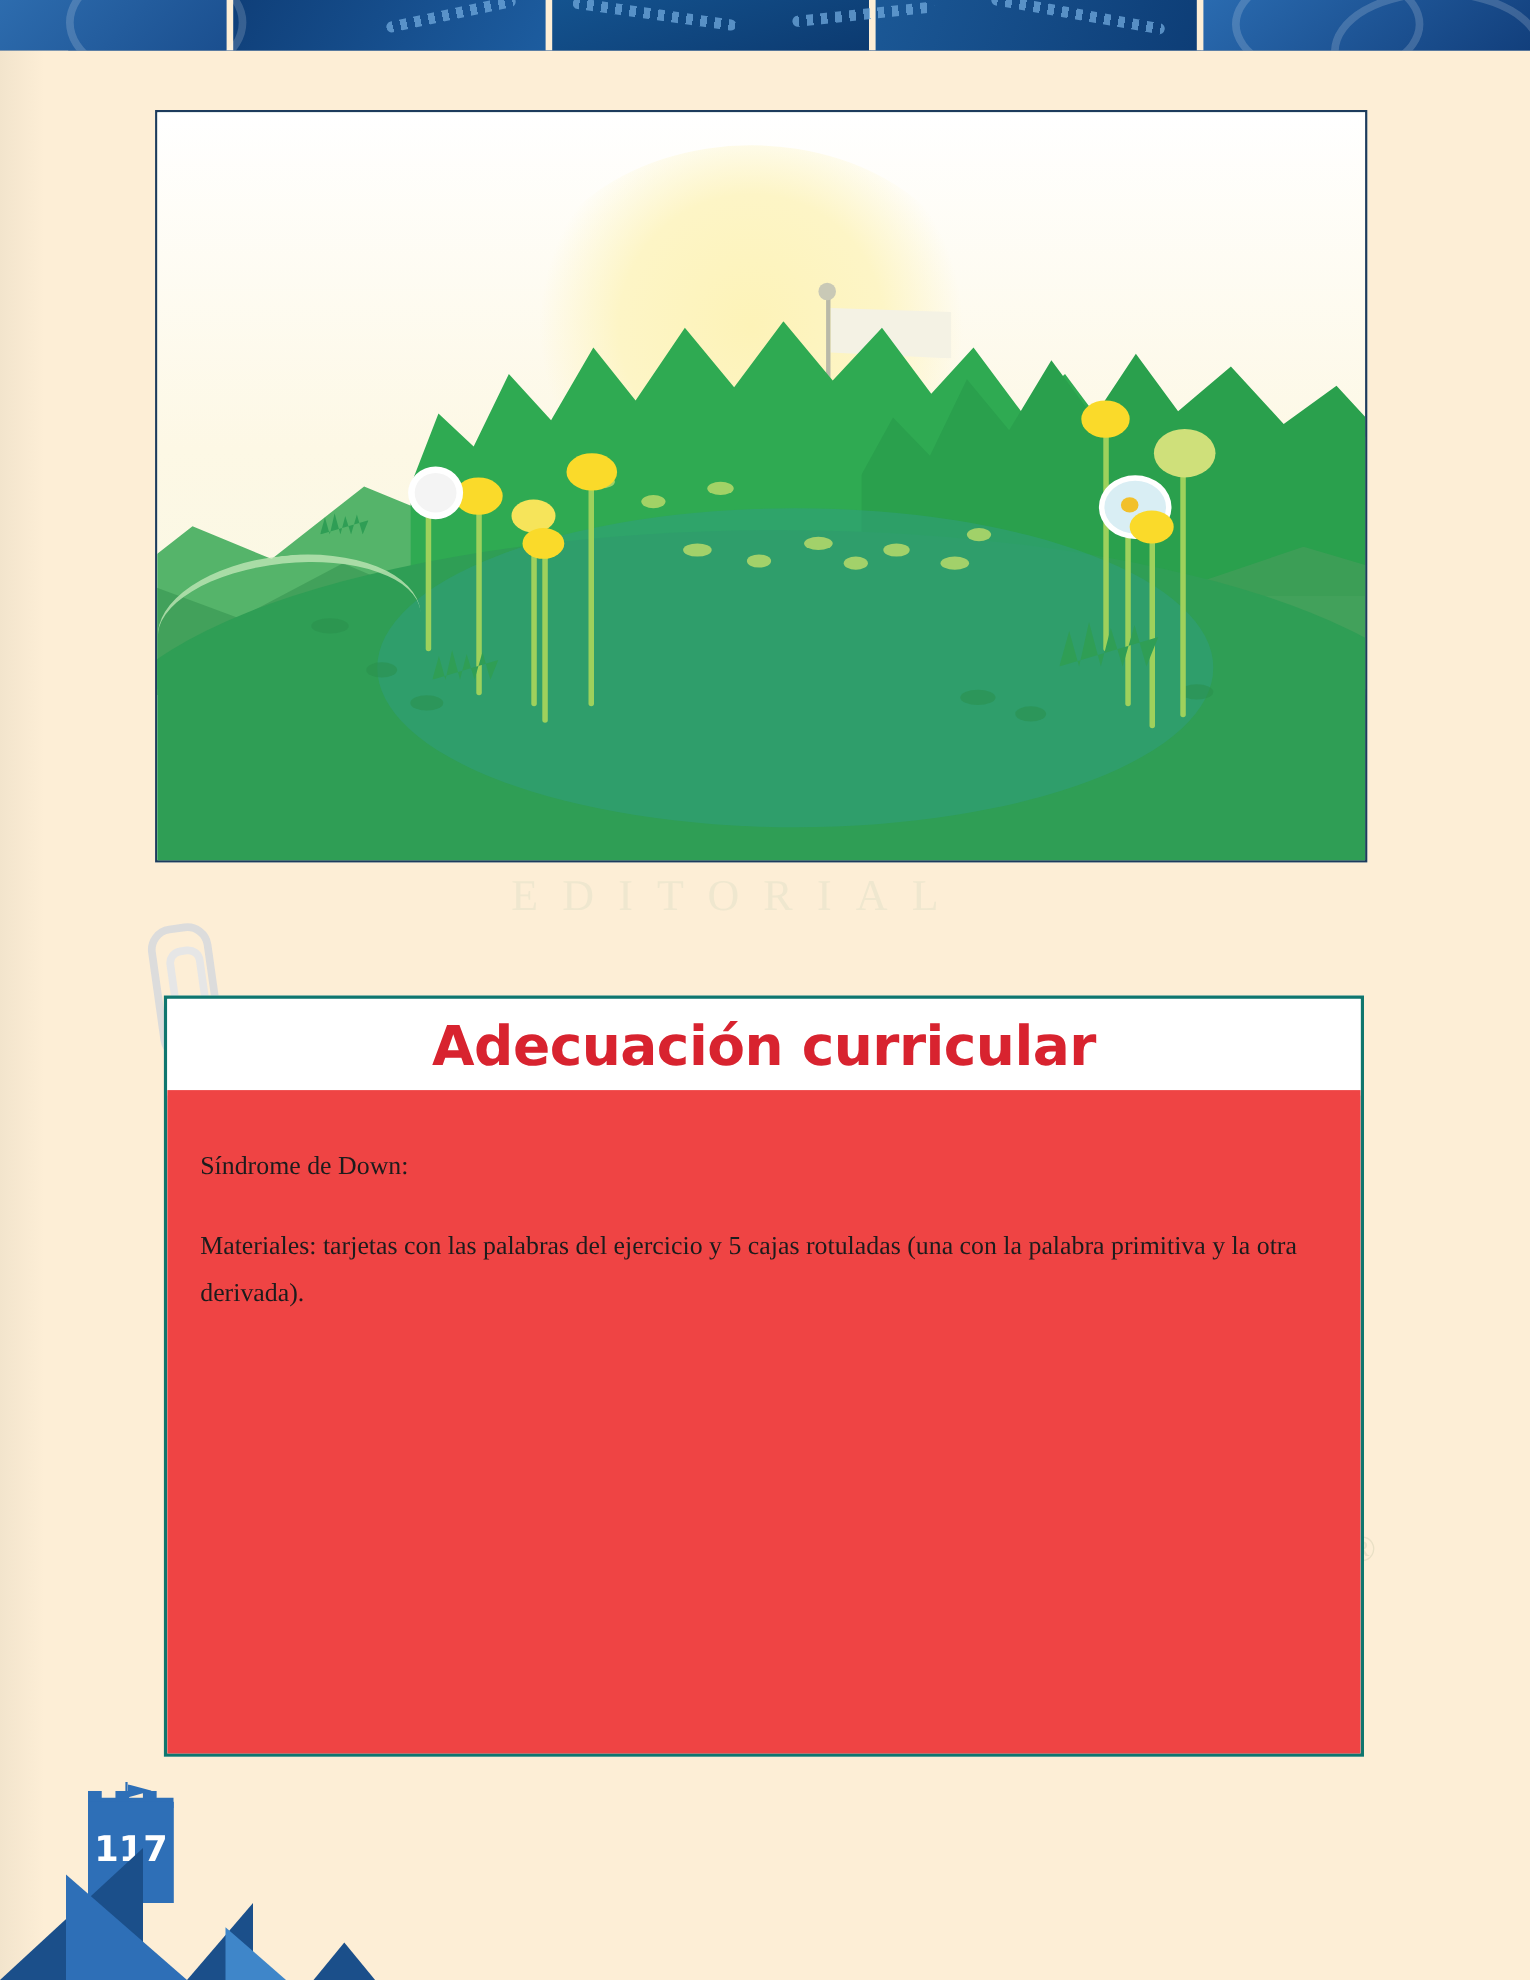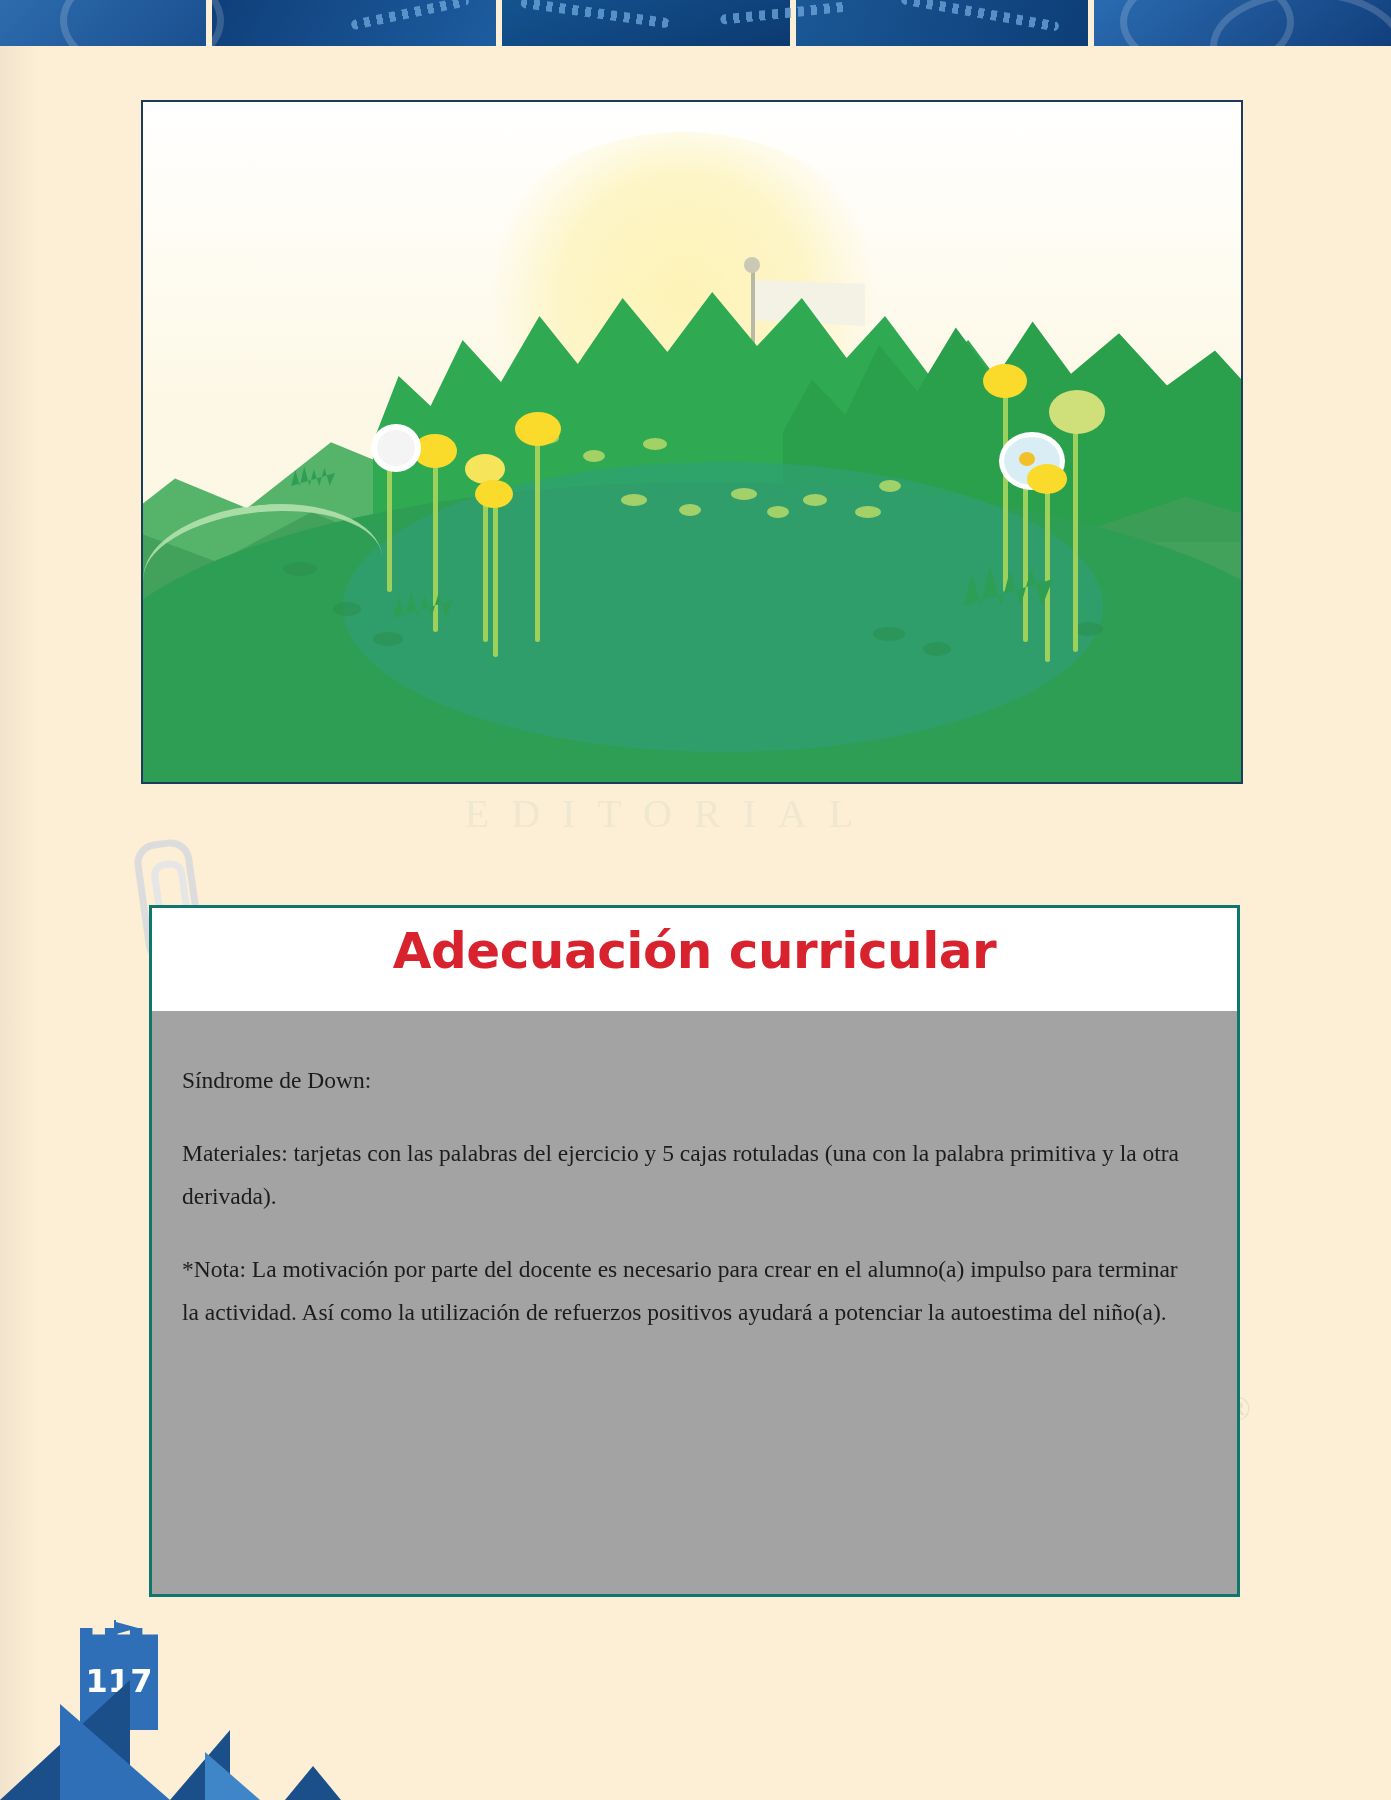--- a/index.html
+++ b/index.html
@@ -91,22 +91,22 @@
     background:#fff;
     overflow:hidden;
   }
   .card-head{position:absolute;left:0;top:0;width:100%;height:88px;background:#ffffff;}
   .card-title{
     position:absolute;left:0;top:14px;width:100%;text-align:center;
     color:#d8232f;font-size:50px;font-weight:bold;letter-spacing:-.5px;
     font-family:"DejaVu Sans", sans-serif;
   }
   .card-body{
-    position:absolute;left:0;top:103px;width:100%;height:714px;
-    background:#a3a3a3;
+    position:absolute;left:0;top:83px;width:100%;height:714px;
+    background:#ef4444;
   }
   .card-text{
     position:absolute;left:30px;top:48px;width:1010px;
     color:#1c1c1c;font-size:23.5px;line-height:43px;
     font-family:"Liberation Serif", serif;
   }
   .card-text p{margin:0 0 30px 0;}
 
   .clip{
     position:absolute;left:140px;top:840px;width:44px;height:110px;
@@ -228,21 +228,20 @@
 <div class="clip"></div>
 
 <div class="card">
   <div class="card-head">
     <div class="card-title">Adecuación curricular</div>
   </div>
   <div class="card-body">
     <div class="card-text">
       <p>Síndrome de Down:</p>
       <p>Materiales: tarjetas con las palabras del ejercicio y 5 cajas rotuladas (una con la palabra primitiva y la otra derivada).</p>
-      <p>*Nota: La motivación por parte del docente es necesario para crear en el alumno(a) impulso para terminar la actividad. Así como la utilización de refuerzos positivos ayudará a potenciar la autoestima del niño(a).</p>
     </div>
   </div>
 </div>
 
 <div class="tower">
   <div class="tower-flag"></div>
   <div class="tower-top"></div>
   <div class="tower-body"></div>
   <div class="page-num">117</div>
 </div>

